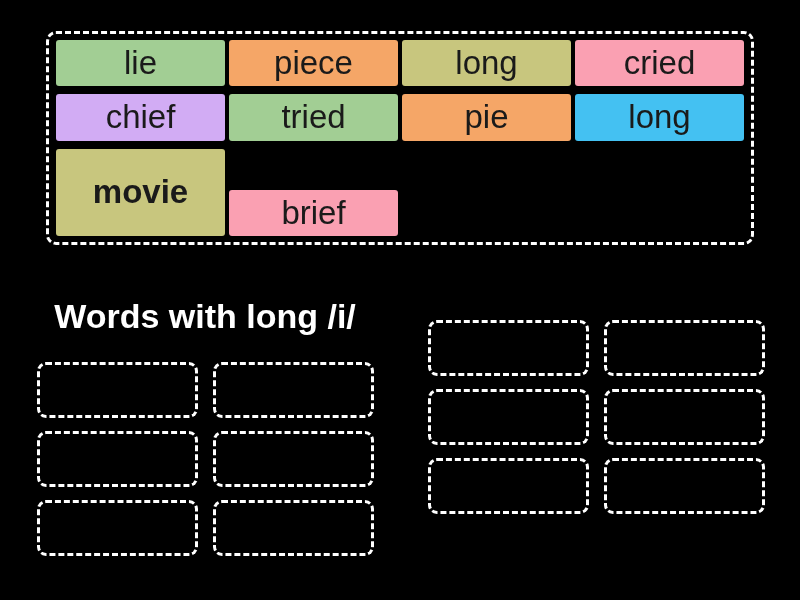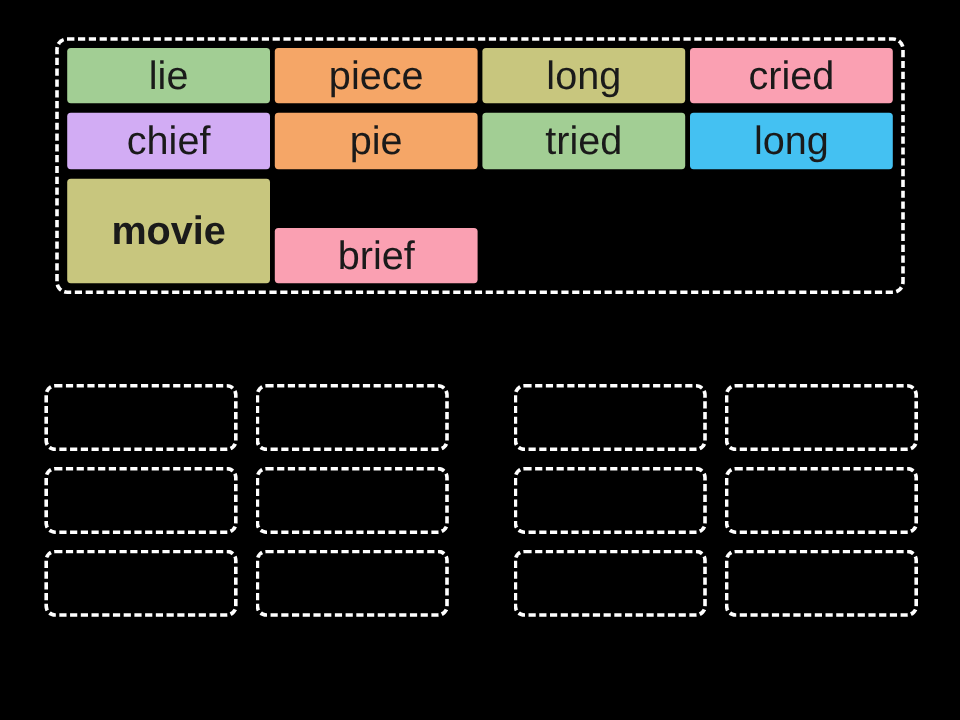--- a/index.html
+++ b/index.html
@@ -79,28 +79,29 @@
 </style>
 </head>
 <body>
 
 <div class="board">
   <div class="tile" style="background-color: rgb(162, 206, 148);">lie</div>
   <div class="tile" style="background-color: rgb(245, 166, 103);">piece</div>
   <div class="tile" style="background-color: rgb(200, 198, 126);">long</div>
   <div class="tile" style="background-color: rgb(250, 160, 178);">cried</div>
   <div class="tile" style="background-color: rgb(210, 172, 244);">chief</div>
+  <div class="tile" style="background-color: rgb(162, 206, 148);">tried</div>
   <div class="tile" style="background-color: rgb(245, 166, 103);">pie</div>
-  <div class="tile" style="background-color: rgb(162, 206, 148);">tried</div>
   <div class="tile" style="background-color: rgb(68, 193, 242);">long</div>
   <div class="tile" style="background-color: rgb(200, 198, 126); font-weight: bold;">movie</div>
   <div class="tile" style="background-color: rgb(250, 160, 178); margin-top: 41px;">brief</div>
 </div>
 
 <div class="group group-left">
+  <div class="group-title">Words with long /i/</div>
   <div class="slots">
     <div class="slot"></div>
     <div class="slot"></div>
     <div class="slot"></div>
     <div class="slot"></div>
     <div class="slot"></div>
     <div class="slot"></div>
   </div>
 </div>
 

